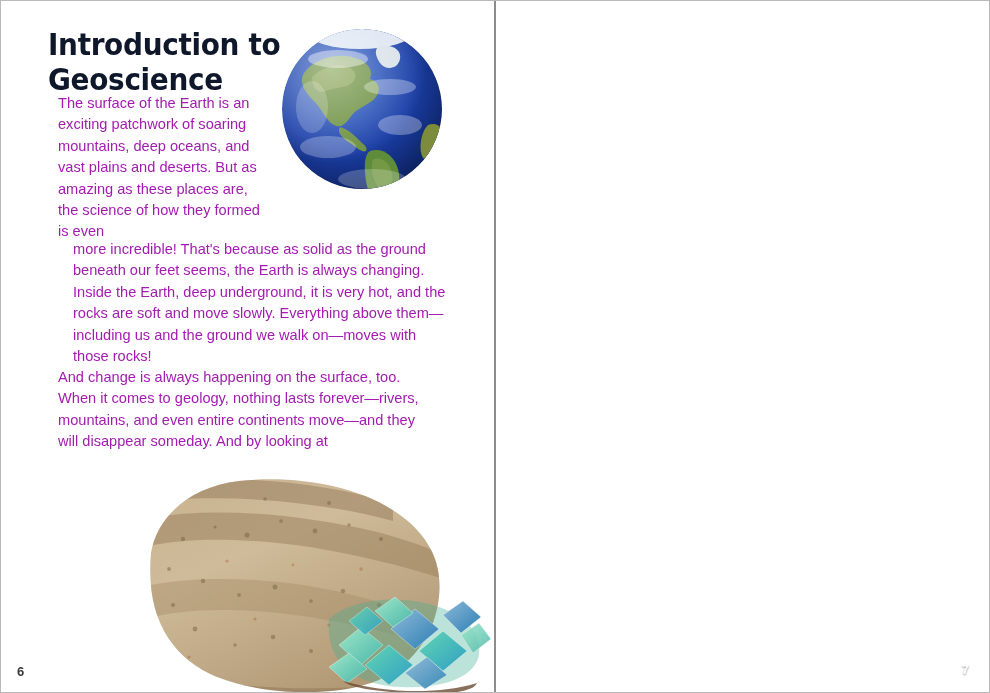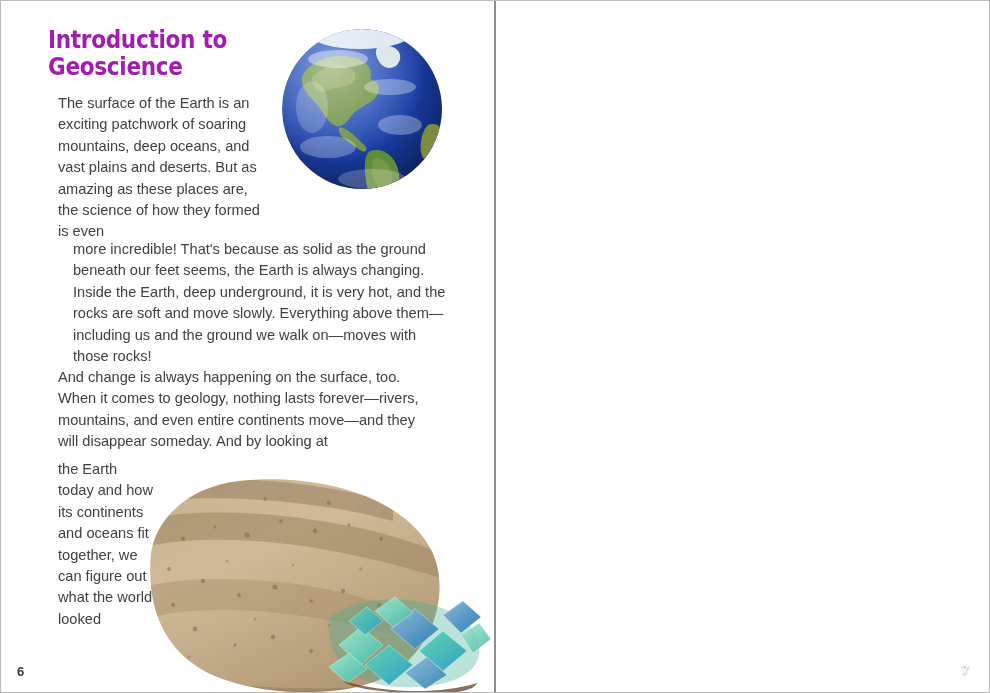--- a/index.html
+++ b/index.html
@@ -12,26 +12,26 @@
   .gutter{position:absolute;left:493px;top:0;width:2px;height:693px;
           background:#8d8d8d;}
 
   
   .page{position:absolute;top:0;height:693px;box-sizing:border-box;}
   .page-left{left:0;width:493px;}
   .page-right{left:495px;width:495px;}
 
   
   .chapter-title{position:absolute;left:47px;top:26px;width:240px;
-    color:#a21caf;font-size:24px;line-height:1.12;font-weight:bold;
+    color:#0f172a;font-size:31px;line-height:1.12;font-weight:bold;
     letter-spacing:-0.3px;font-family:"DejaVu Sans Condensed","Liberation Sans",sans-serif;
     font-stretch:condensed;}
 
   
-  .body-text{color:#404040;font-size:14.6px;line-height:21.4px;}
+  .body-text{color:#a21caf;font-size:14.6px;line-height:21.4px;}
 
   
   .lead-para{position:absolute;left:57px;top:92px;width:213px;}
   .lead-cont{position:absolute;left:72px;top:238px;width:374px;}
   .para2{position:absolute;left:57px;top:366px;width:374px;}
   .narrow-col{position:absolute;left:57px;top:458px;width:98px;}
 
   
   .globe{position:absolute;left:281px;top:28px;width:160px;height:160px;
     border-radius:50%;overflow:hidden;
@@ -103,21 +103,20 @@
         <circle cx="80" cy="80" r="80" fill="url(#shine)"></circle>
       </svg>
     </div>
 
     <div class="body-text lead-para">The surface of the Earth is an exciting patchwork of soaring mountains, deep oceans, and vast plains and deserts. But as amazing as these places are, the science of how they formed is even</div>
 
     <div class="body-text lead-cont">more incredible! That's because as solid as the ground beneath our feet seems, the Earth is always changing. Inside the Earth, deep underground, it is very hot, and the rocks are soft and move slowly. Everything above them—including us and the ground we walk on—moves with those rocks!</div>
 
     <div class="body-text para2">And change is always happening on the surface, too. When it comes to geology, nothing lasts forever—rivers, mountains, and even entire continents move—and they will disappear someday. And by looking at</div>
 
-    <div class="body-text narrow-col">the Earth today and how its continents and oceans fit together, we can figure out what the world looked</div>
 
     <div class="rock-wrap">
       <svg width="352" height="225" viewBox="0 0 352 225">
         <defs>
           <linearGradient id="rockg" x1="0" y1="0" x2="0.6" y2="1">
             <stop offset="0%" stop-color="#c9b391"></stop>
             <stop offset="40%" stop-color="#cfbb99"></stop>
             <stop offset="100%" stop-color="#b39a77"></stop>
           </linearGradient>
           <linearGradient id="fluo1" x1="0" y1="0" x2="1" y2="1">

